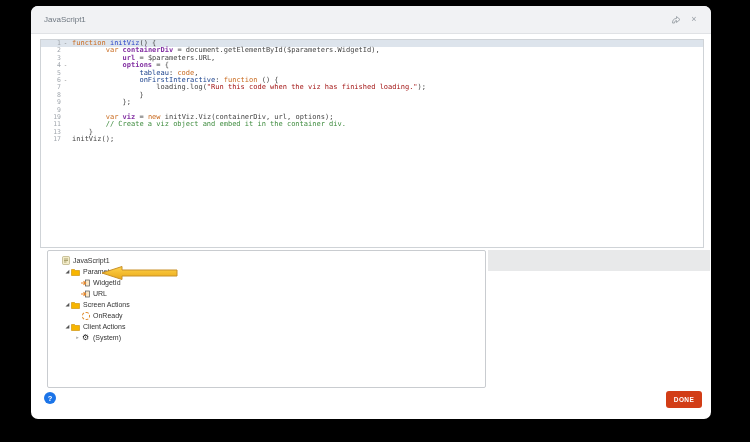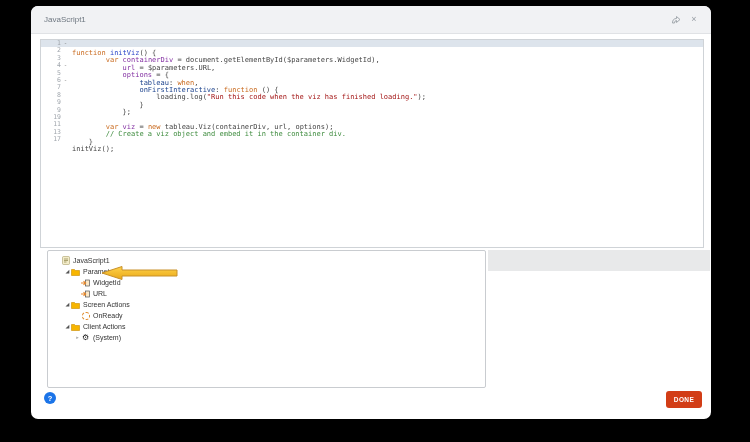--- a/index.html
+++ b/index.html
@@ -28,25 +28,25 @@
   .code-row{display:flex;height:7.4px;align-items:stretch;}
   .code-row.active{background:#dde4ec;}
   .gut{
     width:20px;flex:0 0 20px;text-align:right;
     font-family:"DejaVu Sans Mono", monospace;font-size:6.5px;line-height:7.4px;color:#a0a6ad;
     background:transparent;
   }
   .fold{width:9px;flex:0 0 9px;text-align:center;font-size:6px;line-height:7.2px;color:#777;}
   .codetext{
     font-family:"DejaVu Sans Mono", monospace;font-size:7px;line-height:7.4px;
-    white-space:pre;color:#444;padding-left:2px;margin-top:10px;
+    white-space:pre;color:#444;padding-left:2px;
   }
   .tk-kw{color:#c96a1e;}
   .tk-fn{color:#2b46c8;}
-  .tk-vr{color:#8330a2;}
+  .tk-vr{color:#8330a2;font-weight:bold;}
   .tk-pr{color:#1a418c;}
   .tk-at{color:#c96a1e;}
   .tk-st{color:#a31515;}
   .tk-cm{color:#3d8b3d;}
   .tk-pl{color:#444;}
   
   .tree-panel{
     position:absolute;left:16px;top:244px;width:437px;height:136px;
     background:#fff;border:1px solid #c9ccd0;border-radius:2px;overflow:hidden;
   }
@@ -111,21 +111,21 @@
           <span class="codetext"><span class="tk-pl">            </span><span class="tk-vr">url</span><span class="tk-pl"> = $parameters.URL,</span></span>
         </div>
         <div class="code-row">
           <span class="gut">4</span>
           <span class="fold">-</span>
           <span class="codetext"><span class="tk-pl">            </span><span class="tk-vr">options</span><span class="tk-pl"> = {</span></span>
         </div>
         <div class="code-row">
           <span class="gut">5</span>
           <span class="fold"></span>
-          <span class="codetext"><span class="tk-pl">                </span><span class="tk-pr">tableau</span><span class="tk-pl">: </span><span class="tk-at">when</span><span class="tk-pl">,</span></span>
+          <span class="codetext"><span class="tk-pl">                </span><span class="tk-pr">tableau</span><span class="tk-pl">: </span><span class="tk-at">code</span><span class="tk-pl">,</span></span>
         </div>
         <div class="code-row">
           <span class="gut">6</span>
           <span class="fold">-</span>
           <span class="codetext"><span class="tk-pl">                </span><span class="tk-pr">onFirstInteractive</span><span class="tk-pl">: </span><span class="tk-kw">function</span><span class="tk-pl"> () {</span></span>
         </div>
         <div class="code-row">
           <span class="gut">7</span>
           <span class="fold"></span>
           <span class="codetext"><span class="tk-pl">                    loading.log(</span><span class="tk-st">"Run this code when the viz has finished loading."</span><span class="tk-pl">);</span></span>
@@ -141,21 +141,21 @@
           <span class="codetext"><span class="tk-pl">            };</span></span>
         </div>
         <div class="code-row">
           <span class="gut">9</span>
           <span class="fold"></span>
           <span class="codetext"></span>
         </div>
         <div class="code-row">
           <span class="gut">19</span>
           <span class="fold"></span>
-          <span class="codetext"><span class="tk-pl">        </span><span class="tk-kw">var</span><span class="tk-pl"> </span><span class="tk-vr">viz</span><span class="tk-pl"> = </span><span class="tk-kw">new</span><span class="tk-pl"> tableau.Viz(containerDiv, url, options);</span></span>
+          <span class="codetext"><span class="tk-pl">        </span><span class="tk-kw">var</span><span class="tk-pl"> </span><span class="tk-vr">viz</span><span class="tk-pl"> = </span><span class="tk-kw">new</span><span class="tk-pl"> initViz.Viz(containerDiv, url, options);</span></span>
         </div>
         <div class="code-row">
           <span class="gut">11</span>
           <span class="fold"></span>
           <span class="codetext"><span class="tk-pl">        </span><span class="tk-cm">// Create a viz object and embed it in the container div.</span></span>
         </div>
         <div class="code-row">
           <span class="gut">13</span>
           <span class="fold"></span>
           <span class="codetext"><span class="tk-pl">    }</span></span>

